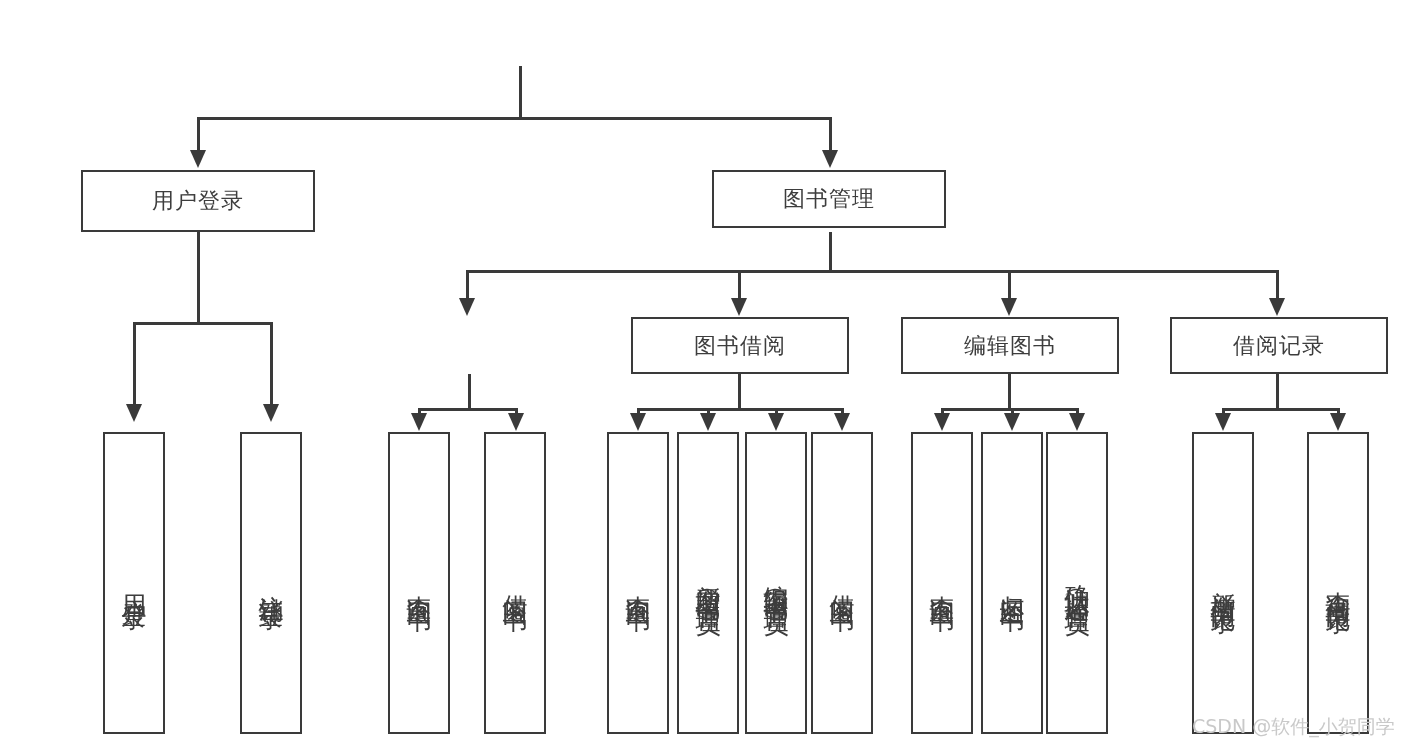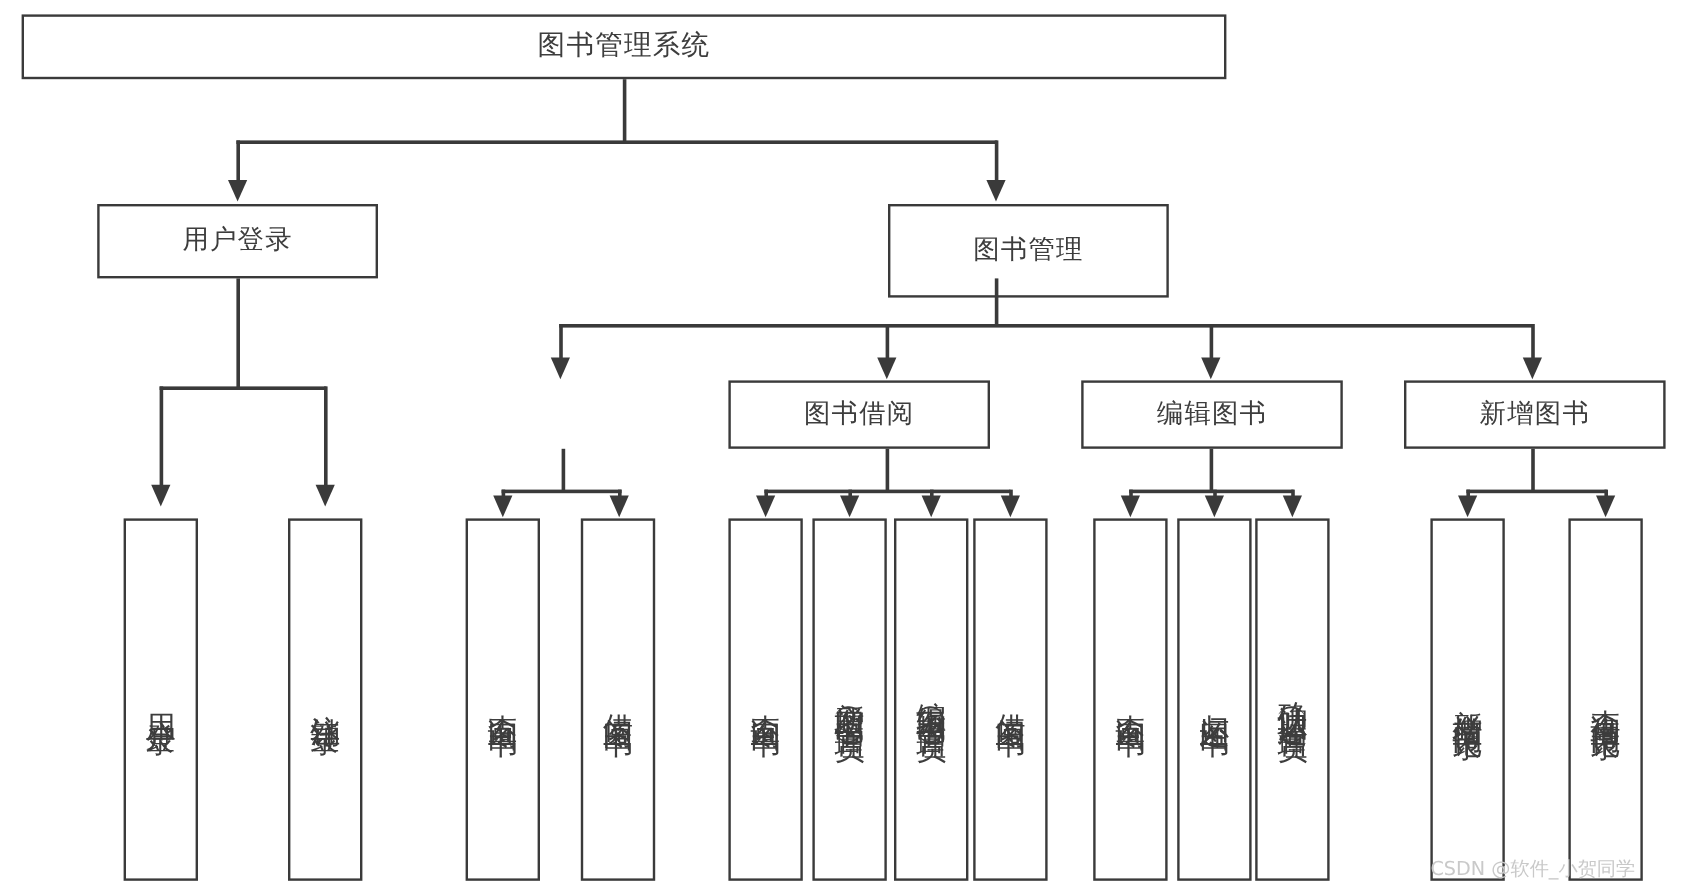--- a/index.html
+++ b/index.html
@@ -65,48 +65,45 @@
     position: absolute;
     width: 0;
     height: 0;
     border-left: 8px solid transparent;
     border-right: 8px solid transparent;
     border-top: 18px solid #3a3a3a;
   }
   
   #watermark {
     position: absolute;
-    font-size: 16px;
+    font-size: 19px;
     color: #c9c9c9;
     white-space: nowrap;
     font-family: "DejaVu Sans", "Liberation Sans", sans-serif;
   }
 </style>
 </head>
 <body>
 
 <div id="canvas">
 
-  <div class="node root horiz" style="left:18px; top:12px; width:1004px; height:54px;">
-    <span>图书管理系统</span>
-  </div>
 
   <div class="vline" style="left:519px; top:66px; width:2.5px; height:52px;"></div>
 
   <div class="hline" style="left:197px; top:117px; width:634px;"></div>
 
   <div class="vline" style="left:197px; top:117px; height:36px;"></div>
   <div class="arrow" style="left:190px; top:150px;"></div>
   <div class="vline" style="left:829px; top:117px; height:36px;"></div>
   <div class="arrow" style="left:822px; top:150px;"></div>
 
   <div class="node horiz" style="left:81px; top:170px; width:234px; height:62px;">
     <span>用户登录</span>
   </div>
-  <div class="node horiz" style="left:712px; top:170px; width:234px; height:78px;margin-left:28px;">
+  <div class="node horiz" style="left:712px; top:170px; width:234px; height:58px;">
     <span>图书管理</span>
   </div>
 
   <div class="vline" style="left:197px; top:232px; height:91px;"></div>
   <div class="hline" style="left:133px; top:322px; width:139px;"></div>
   <div class="vline" style="left:133px; top:322px; height:84px;"></div>
   <div class="arrow" style="left:126px; top:404px;"></div>
   <div class="vline" style="left:270px; top:322px; height:84px;"></div>
   <div class="arrow" style="left:263px; top:404px;"></div>
 
@@ -114,28 +111,28 @@
   <div class="hline" style="left:466px; top:270px; width:812px;"></div>
   <div class="vline" style="left:466px; top:270px; height:30px;"></div>
   <div class="arrow" style="left:459px; top:298px;"></div>
   <div class="vline" style="left:738px; top:270px; height:30px;"></div>
   <div class="arrow" style="left:731px; top:298px;"></div>
   <div class="vline" style="left:1008px; top:270px; height:30px;"></div>
   <div class="arrow" style="left:1001px; top:298px;"></div>
   <div class="vline" style="left:1276px; top:270px; height:30px;"></div>
   <div class="arrow" style="left:1269px; top:298px;"></div>
 
-  <div class="node horiz" style="left:607px; top:317px; width:218px; height:57px;">
+  <div class="node horiz" style="left:631px; top:317px; width:218px; height:57px;">
     <span>图书借阅</span>
   </div>
   <div class="node horiz" style="left:901px; top:317px; width:218px; height:57px;">
     <span>编辑图书</span>
   </div>
   <div class="node horiz" style="left:1170px; top:317px; width:218px; height:57px;">
-    <span>新增图书</span>
+    <span>借阅记录</span>
   </div>
 
   <div class="vline" style="left:468px; top:374px; height:36px;"></div>
   <div class="hline" style="left:418px; top:408px; width:100px;"></div>
   <div class="vline" style="left:418px; top:408px; height:12px;"></div>
   <div class="arrow" style="left:411px; top:413px;"></div>
   <div class="vline" style="left:515px; top:408px; height:12px;"></div>
   <div class="arrow" style="left:508px; top:413px;"></div>
 
   <div class="vline" style="left:738px; top:374px; height:36px;"></div>

